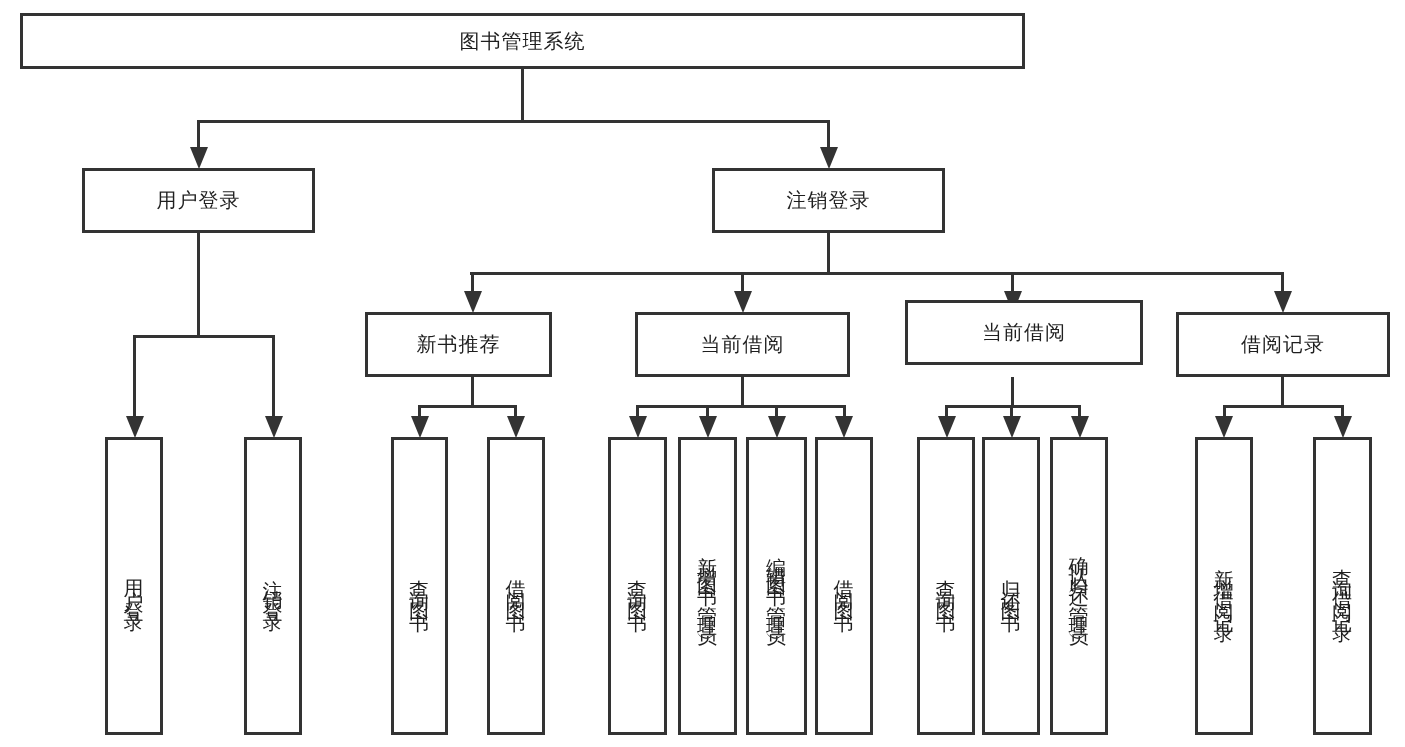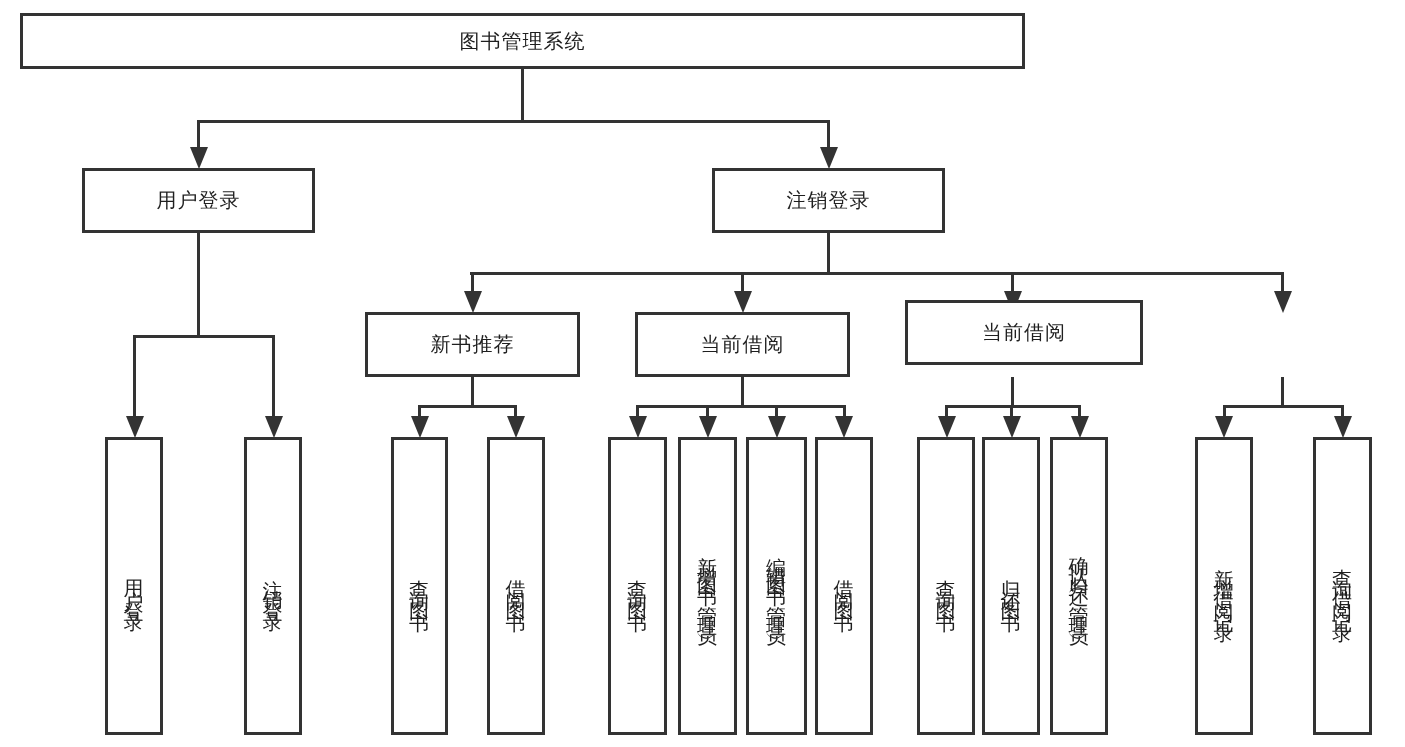--- a/index.html
+++ b/index.html
@@ -67,28 +67,31 @@
   <div class="hline" style="left:470px;top:272px;width:814px;"></div>
   <div class="vline" style="left:471px;top:272px;height:23px;"></div>
   <div class="arrow" style="left:464px;top:291px;"></div>
   <div class="vline" style="left:741px;top:272px;height:23px;"></div>
   <div class="arrow" style="left:734px;top:291px;"></div>
   <div class="vline" style="left:1011px;top:272px;height:23px;"></div>
   <div class="arrow" style="left:1004px;top:291px;"></div>
   <div class="vline" style="left:1281px;top:272px;height:23px;"></div>
   <div class="arrow" style="left:1274px;top:291px;"></div>
 
-  <div class="box" style="left:365px;top:312px;width:215px;height:65px;justify-content:center;">
+  <div class="box" style="left:365px;top:312px;width:187px;height:65px;justify-content:center;">
     <span>新书推荐</span>
   </div>
   <div class="box" style="left:635px;top:312px;width:215px;height:65px;">
     <span>当前借阅</span>
   </div>
   <div class="box" style="left:905px;top:300px;width:238px;height:65px;">
     <span>当前借阅</span>
+  </div>
+  <div class="box" style="left:1176px;top:312px;width:214px;height:65px;">
+    <span>借阅记录</span>
   </div>
 
   <div class="vline" style="left:471px;top:377px;height:28px;"></div>
   <div class="hline" style="left:418px;top:405px;width:99px;"></div>
   <div class="vline" style="left:418px;top:405px;height:15px;"></div>
   <div class="arrow" style="left:411px;top:416px;"></div>
   <div class="vline" style="left:514px;top:405px;height:15px;"></div>
   <div class="arrow" style="left:507px;top:416px;"></div>
 
   <div class="vline" style="left:741px;top:377px;height:28px;"></div>

